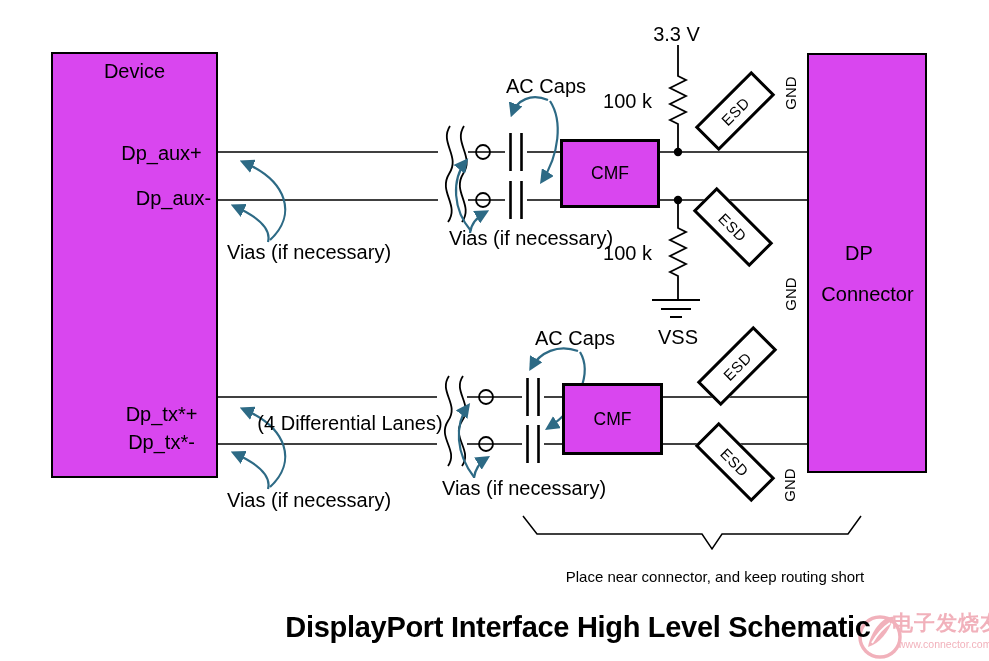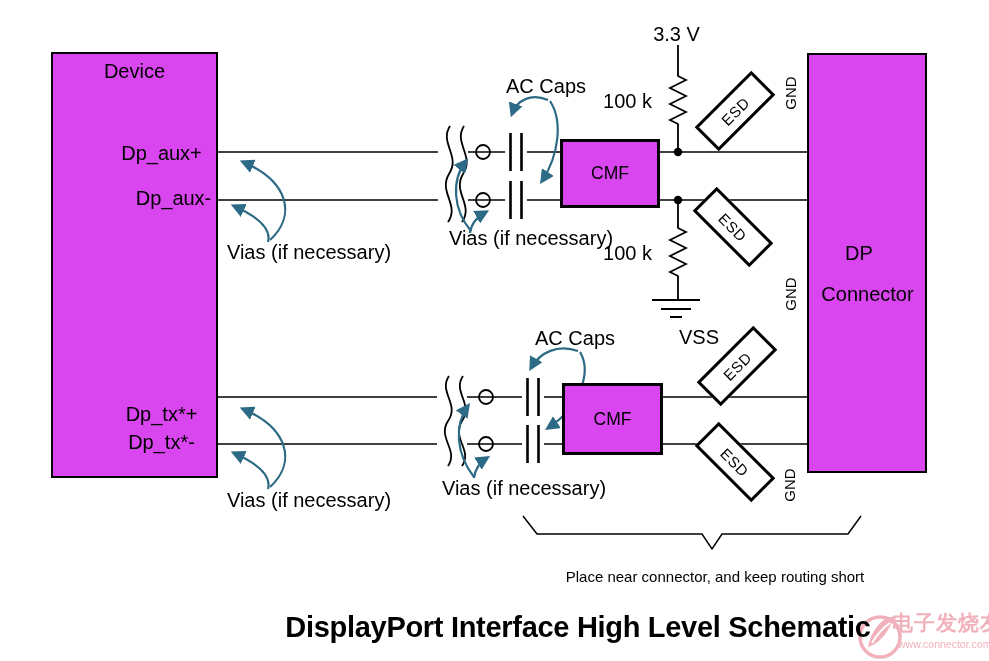--- a/index.html
+++ b/index.html
@@ -135,28 +135,29 @@
   <div class="esd rot-neg" style="left:697px;top:349px;">ESD</div>
   <div class="esd rot-pos" style="left:695px;top:445px;">ESD</div>
 
   <div class="gnd" style="left:766px;top:84px;">GND</div>
   <div class="gnd" style="left:766px;top:285px;">GND</div>
   <div class="gnd" style="left:765px;top:476px;">GND</div>
 
   <div class="lbl ctr" style="left:640px;top:25px;width:73px;">3.3 V</div>
   <div class="lbl rgt" style="left:595px;top:92px;width:65px;">100 k</div>
   <div class="lbl rgt" style="left:595px;top:244px;width:65px;">100 k</div>
-  <div class="lbl ctr" style="left:668px;top:328px;width:62px;">VSS</div>
+  <div class="lbl ctr" style="left:647px;top:328px;width:62px;">VSS</div>
 
   <div class="lbl ctr" style="left:496px;top:77px;width:100px;">AC Caps</div>
   <div class="lbl ctr" style="left:525px;top:329px;width:100px;">AC Caps</div>
   <div class="lbl ctr" style="left:209px;top:243px;width:200px;">Vias (if necessary)</div>
   <div class="lbl ctr" style="left:431px;top:229px;width:200px;">Vias (if necessary)</div>
   <div class="lbl ctr" style="left:209px;top:491px;width:200px;">Vias (if necessary)</div>
   <div class="lbl ctr" style="left:424px;top:479px;width:200px;">Vias (if necessary)</div>
+  <div class="lbl ctr" style="left:250px;top:414px;width:200px;">(4 Differential Lanes)</div>
   <div class="lbl ctr" style="left:415px;top:568px;width:600px;font-size:15px;">Place near connector, and keep routing short</div>
 
   <div class="title">DisplayPort Interface High Level Schematic</div>
 
   <div class="watermark">
     <svg class="wm-logo" width="56" height="56" viewBox="0 0 56 56">
       <circle cx="28" cy="34" r="20" fill="none" stroke="var(--wm)" stroke-width="3.5"></circle>
       <path d="M16,44 C20,24 34,12 42,14 C36,30 28,40 16,44 Z" fill="var(--wm)"></path>
       <path d="M20,40 C26,30 32,24 38,20" fill="none" stroke="#ffffff" stroke-width="2"></path>
     </svg>

